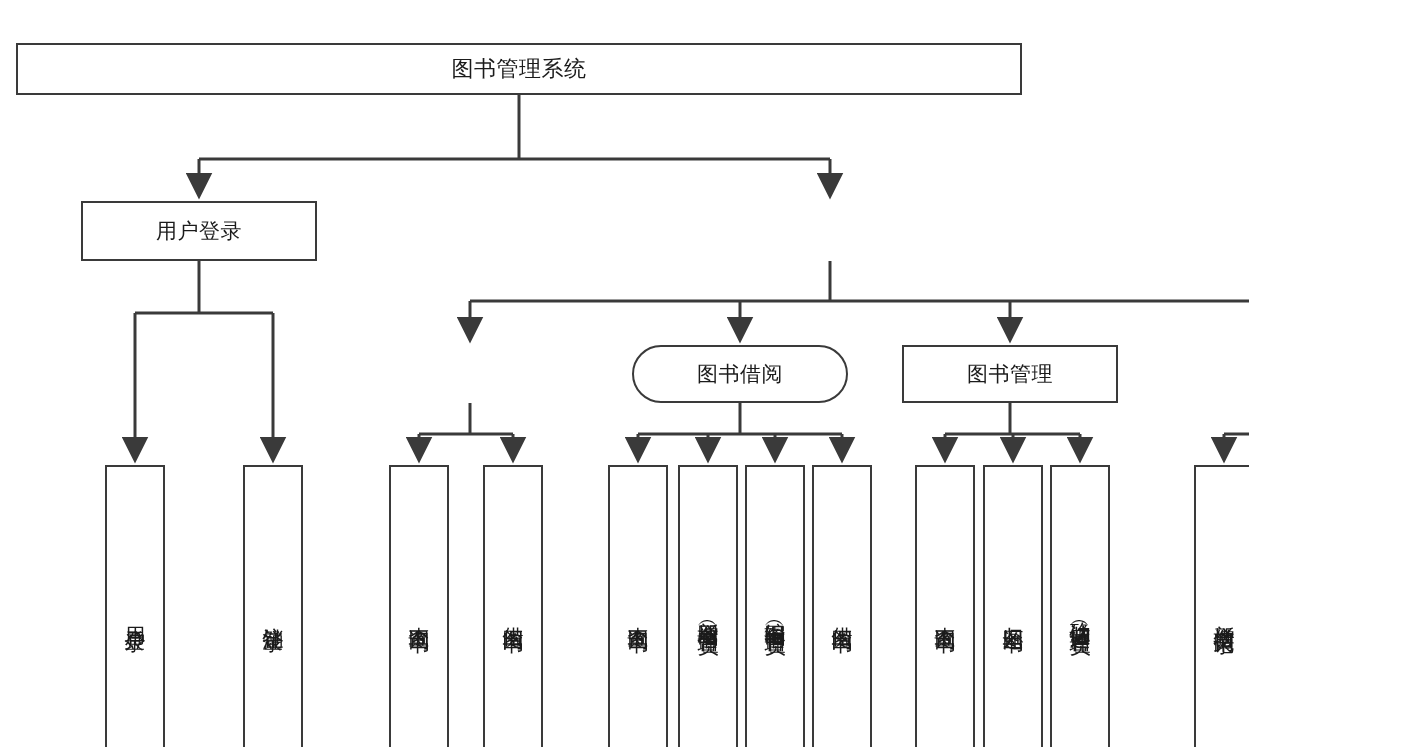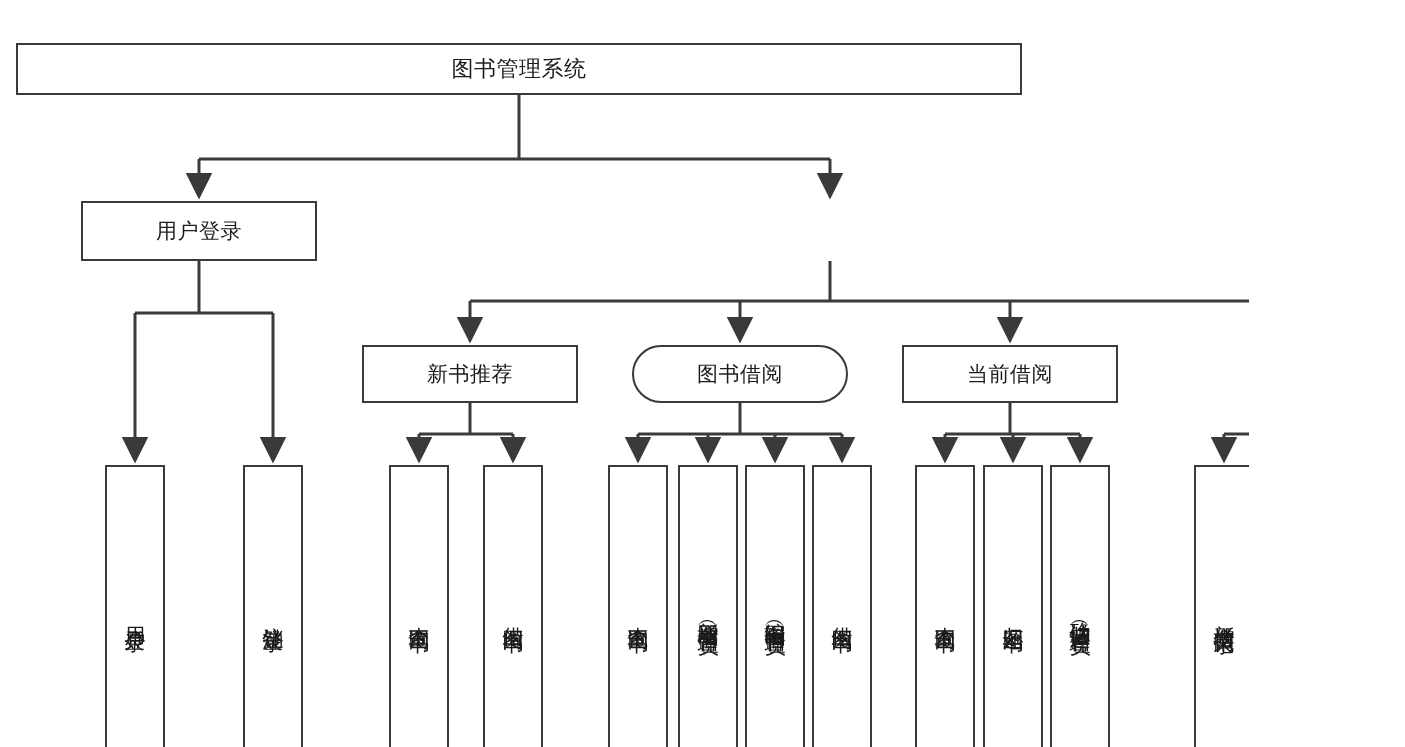--- a/index.html
+++ b/index.html
@@ -126,28 +126,25 @@
   </svg>
 
   <div class="node horiz root" style="left: 16px; top: 14px; width: 1006px; height: 52px; border-color: rgb(58, 58, 58); background: rgb(255, 255, 255); color: rgb(27, 27, 27);">
     <span>图书管理系统</span>
   </div>
 
   <div class="node horiz" style="left: 81px; top: 172px; width: 236px; height: 60px; border-color: rgb(58, 58, 58); background: rgb(255, 255, 255); color: rgb(27, 27, 27);">
     <span>用户登录</span>
   </div>
 
-  <div class="node horiz" style="left: 362px; top: 316px; width: 216px; height: 58px; border-color: rgb(58, 58, 58); background: rgb(255, 255, 255); color: rgb(27, 27, 27);">
-    <span>新书推荐</span>
-  </div>
   <div class="node horiz" style="left: 632px; top: 316px; width: 216px; height: 58px; border-color: rgb(58, 58, 58); background: rgb(255, 255, 255); color: rgb(27, 27, 27); border-radius: 29px;">
     <span>图书借阅</span>
   </div>
   <div class="node horiz" style="left: 902px; top: 316px; width: 216px; height: 58px; border-color: rgb(58, 58, 58); background: rgb(255, 255, 255); color: rgb(27, 27, 27);">
-    <span>当前借阅</span>
+    <span>图书管理</span>
   </div>
 
   <div class="node vert" style="left: 105px; top: 436px; width: 60px; height: 297px; border-color: rgb(58, 58, 58); background: rgb(255, 255, 255); color: rgb(27, 27, 27);">
     <span class="vert-text">用户登录</span>
   </div>
   <div class="node vert" style="left: 243px; top: 436px; width: 60px; height: 297px; border-color: rgb(58, 58, 58); background: rgb(255, 255, 255); color: rgb(27, 27, 27);">
     <span class="vert-text">注销登录</span>
   </div>
   <div class="node vert" style="left: 389px; top: 436px; width: 60px; height: 297px; border-color: rgb(58, 58, 58); background: rgb(255, 255, 255); color: rgb(27, 27, 27);">
     <span class="vert-text">查询图书</span>

